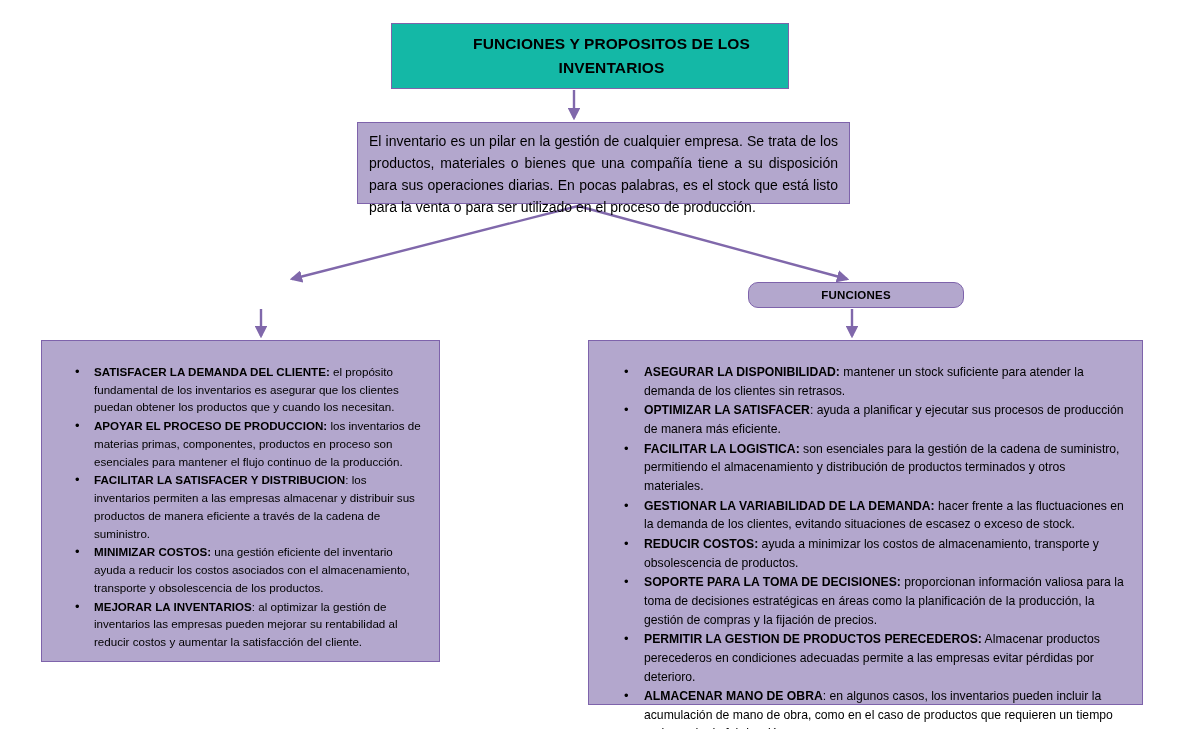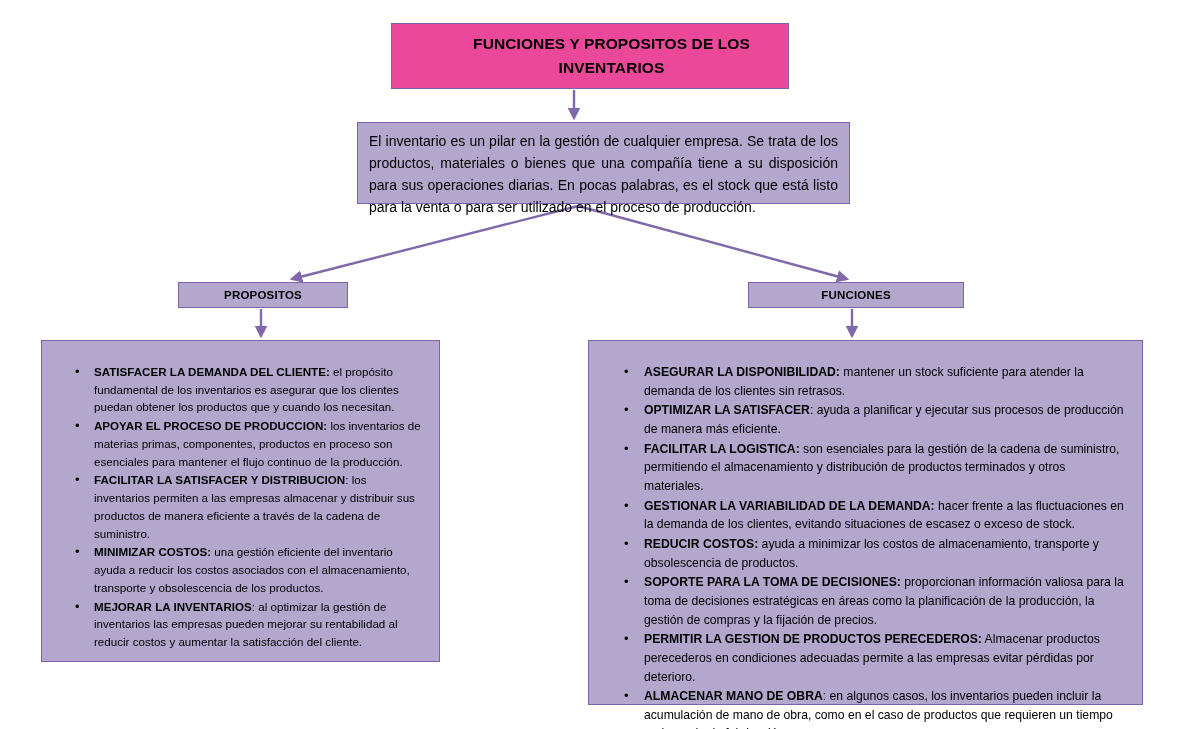--- a/index.html
+++ b/index.html
@@ -75,20 +75,21 @@
   }
   #propositos-node {
     left: 178px;
     top: 282px;
     width: 170px;
   }
   #funciones-node {
     left: 748px;
     top: 282px;
     width: 216px;
+    border-radius: 10px;
   }
 
   
   .list-node {
     padding: 22px 14px 14px 14px;
   }
   #propositos-list-node {
     left: 41px;
     top: 340px;
     width: 399px;
@@ -157,31 +158,28 @@
 
     <line x1="578" y1="206" x2="292" y2="279" stroke="#8068ab" stroke-width="2.4" marker-end="url(#arrowhead)"></line>
 
     <line x1="578" y1="206" x2="847" y2="279" stroke="#8068ab" stroke-width="2.4" marker-end="url(#arrowhead)"></line>
 
     <line x1="261" y1="309" x2="261" y2="336" stroke="#8068ab" stroke-width="2.4" marker-end="url(#arrowhead)"></line>
 
     <line x1="852" y1="309" x2="852" y2="336" stroke="#8068ab" stroke-width="2.4" marker-end="url(#arrowhead)"></line>
   </svg>
 
-  <div class="node" id="title-node" style="background: #ec4899; border-color: rgb(126, 99, 171); color: rgb(0, 0, 0); padding-left: 43px;">
+  <div class="node" id="title-node" style="background: #14b8a6; border-color: rgb(126, 99, 171); color: rgb(0, 0, 0); padding-left: 43px;">
     <div class="node-text">FUNCIONES Y PROPOSITOS DE LOS INVENTARIOS</div>
   </div>
 
   <div class="node" id="intro-node" style="background: rgb(179, 167, 205); border-color: rgb(126, 99, 171); color: rgb(0, 0, 0);">
     <div class="node-text">El inventario es un pilar en la gestión de cualquier empresa. Se trata de los productos, materiales o bienes que una compañía tiene a su disposición para sus operaciones diarias. En pocas palabras, es el stock que está listo para la venta o para ser utilizado en el proceso de producción.</div>
   </div>
 
-  <div class="node cat-node" id="propositos-node" style="background: rgb(179, 167, 205); border-color: rgb(126, 99, 171); color: rgb(0, 0, 0);">
-    <div class="node-text">PROPOSITOS</div>
-  </div>
 
   <div class="node cat-node" id="funciones-node" style="background: rgb(179, 167, 205); border-color: rgb(126, 99, 171); color: rgb(0, 0, 0);">
     <div class="node-text">FUNCIONES</div>
   </div>
 
   <div class="node list-node" id="propositos-list-node" style="background: rgb(179, 167, 205); border-color: rgb(126, 99, 171); color: rgb(0, 0, 0);">
     <ul class="bullet-list">
         <li><span class="bullet-dot">•</span><span class="lead">SATISFACER LA DEMANDA DEL CLIENTE:</span><span> el propósito fundamental de los inventarios es asegurar que los clientes puedan obtener los productos que y cuando los necesitan.</span></li>
         <li><span class="bullet-dot">•</span><span class="lead">APOYAR EL PROCESO DE PRODUCCION:</span><span> los inventarios de materias primas, componentes, productos en proceso son esenciales para mantener el flujo continuo de la producción.</span></li>
         <li><span class="bullet-dot">•</span><span class="lead">FACILITAR LA SATISFACER Y DISTRIBUCION</span><span>: los inventarios permiten a las empresas almacenar y distribuir sus productos de manera eficiente a través de la cadena de suministro.</span></li>

